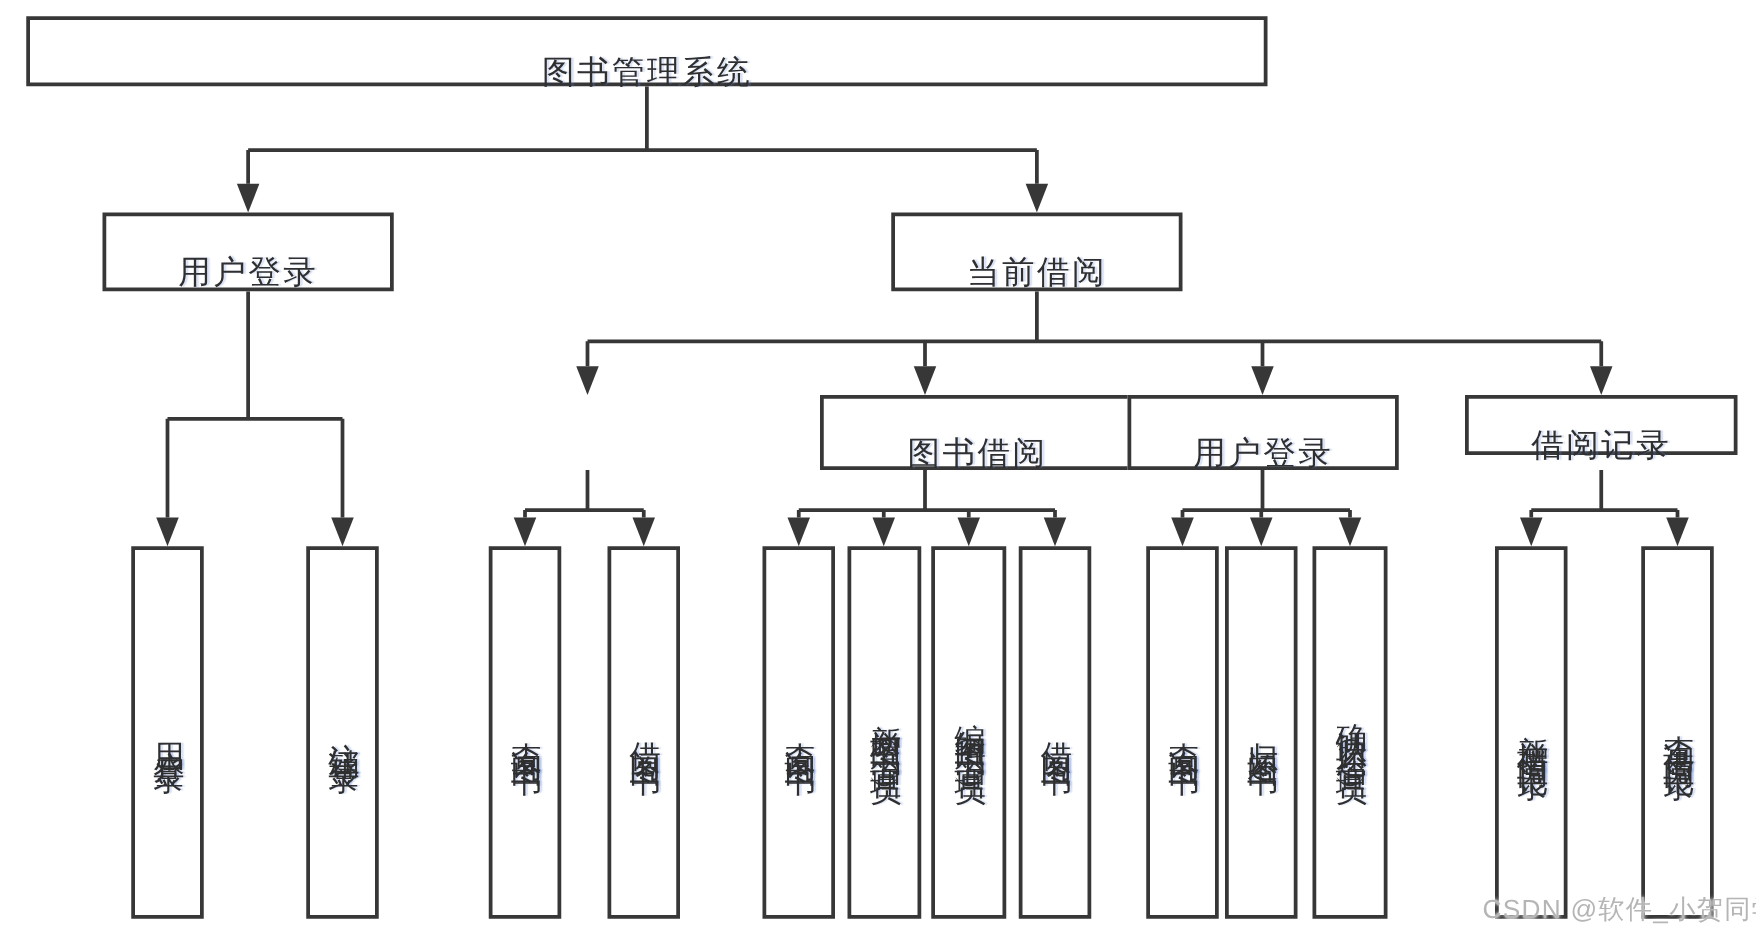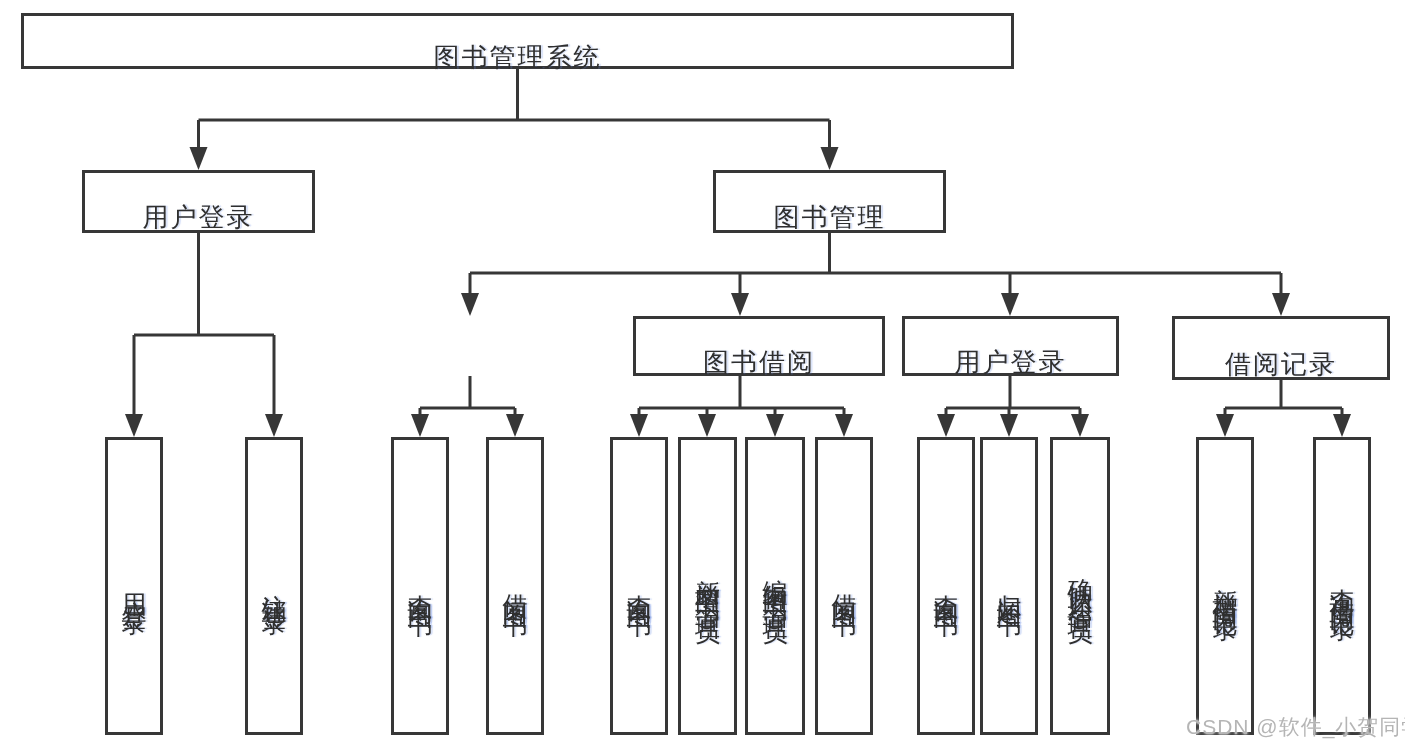--- a/index.html
+++ b/index.html
@@ -148,30 +148,30 @@
   </svg>
 
   <div class="node" style="left:21px;top:13px;width:993px;height:56px">
     <span class="h-label">图书管理系统</span>
   </div>
 
   <div class="node" style="left:82px;top:170px;width:233px;height:63px">
     <span class="h-label">用户登录</span>
   </div>
   <div class="node" style="left:713px;top:170px;width:233px;height:63px">
-    <span class="h-label">图书管理</span>
-  </div>
-
-  <div class="node" style="left:633px;top:316px;width:252px;height:60px">
+    <span class="h-label">当前借阅</span>
+  </div>
+
+  <div class="node" style="left:656px;top:316px;width:252px;height:60px">
     <span class="h-label">图书借阅</span>
   </div>
   <div class="node" style="left:902px;top:316px;width:217px;height:60px">
     <span class="h-label">用户登录</span>
   </div>
-  <div class="node" style="left:1172px;top:316px;width:218px;height:64px">
+  <div class="node" style="left:1172px;top:316px;width:218px;height:48px">
     <span class="h-label">借阅记录</span>
   </div>
 
   <div class="node leaf" style="left:105px;top:437px;width:58px;height:298px">
     <span class="v-label">用户登录</span>
   </div>
   <div class="node leaf" style="left:245px;top:437px;width:58px;height:298px">
     <span class="v-label">注销登录</span>
   </div>
 

